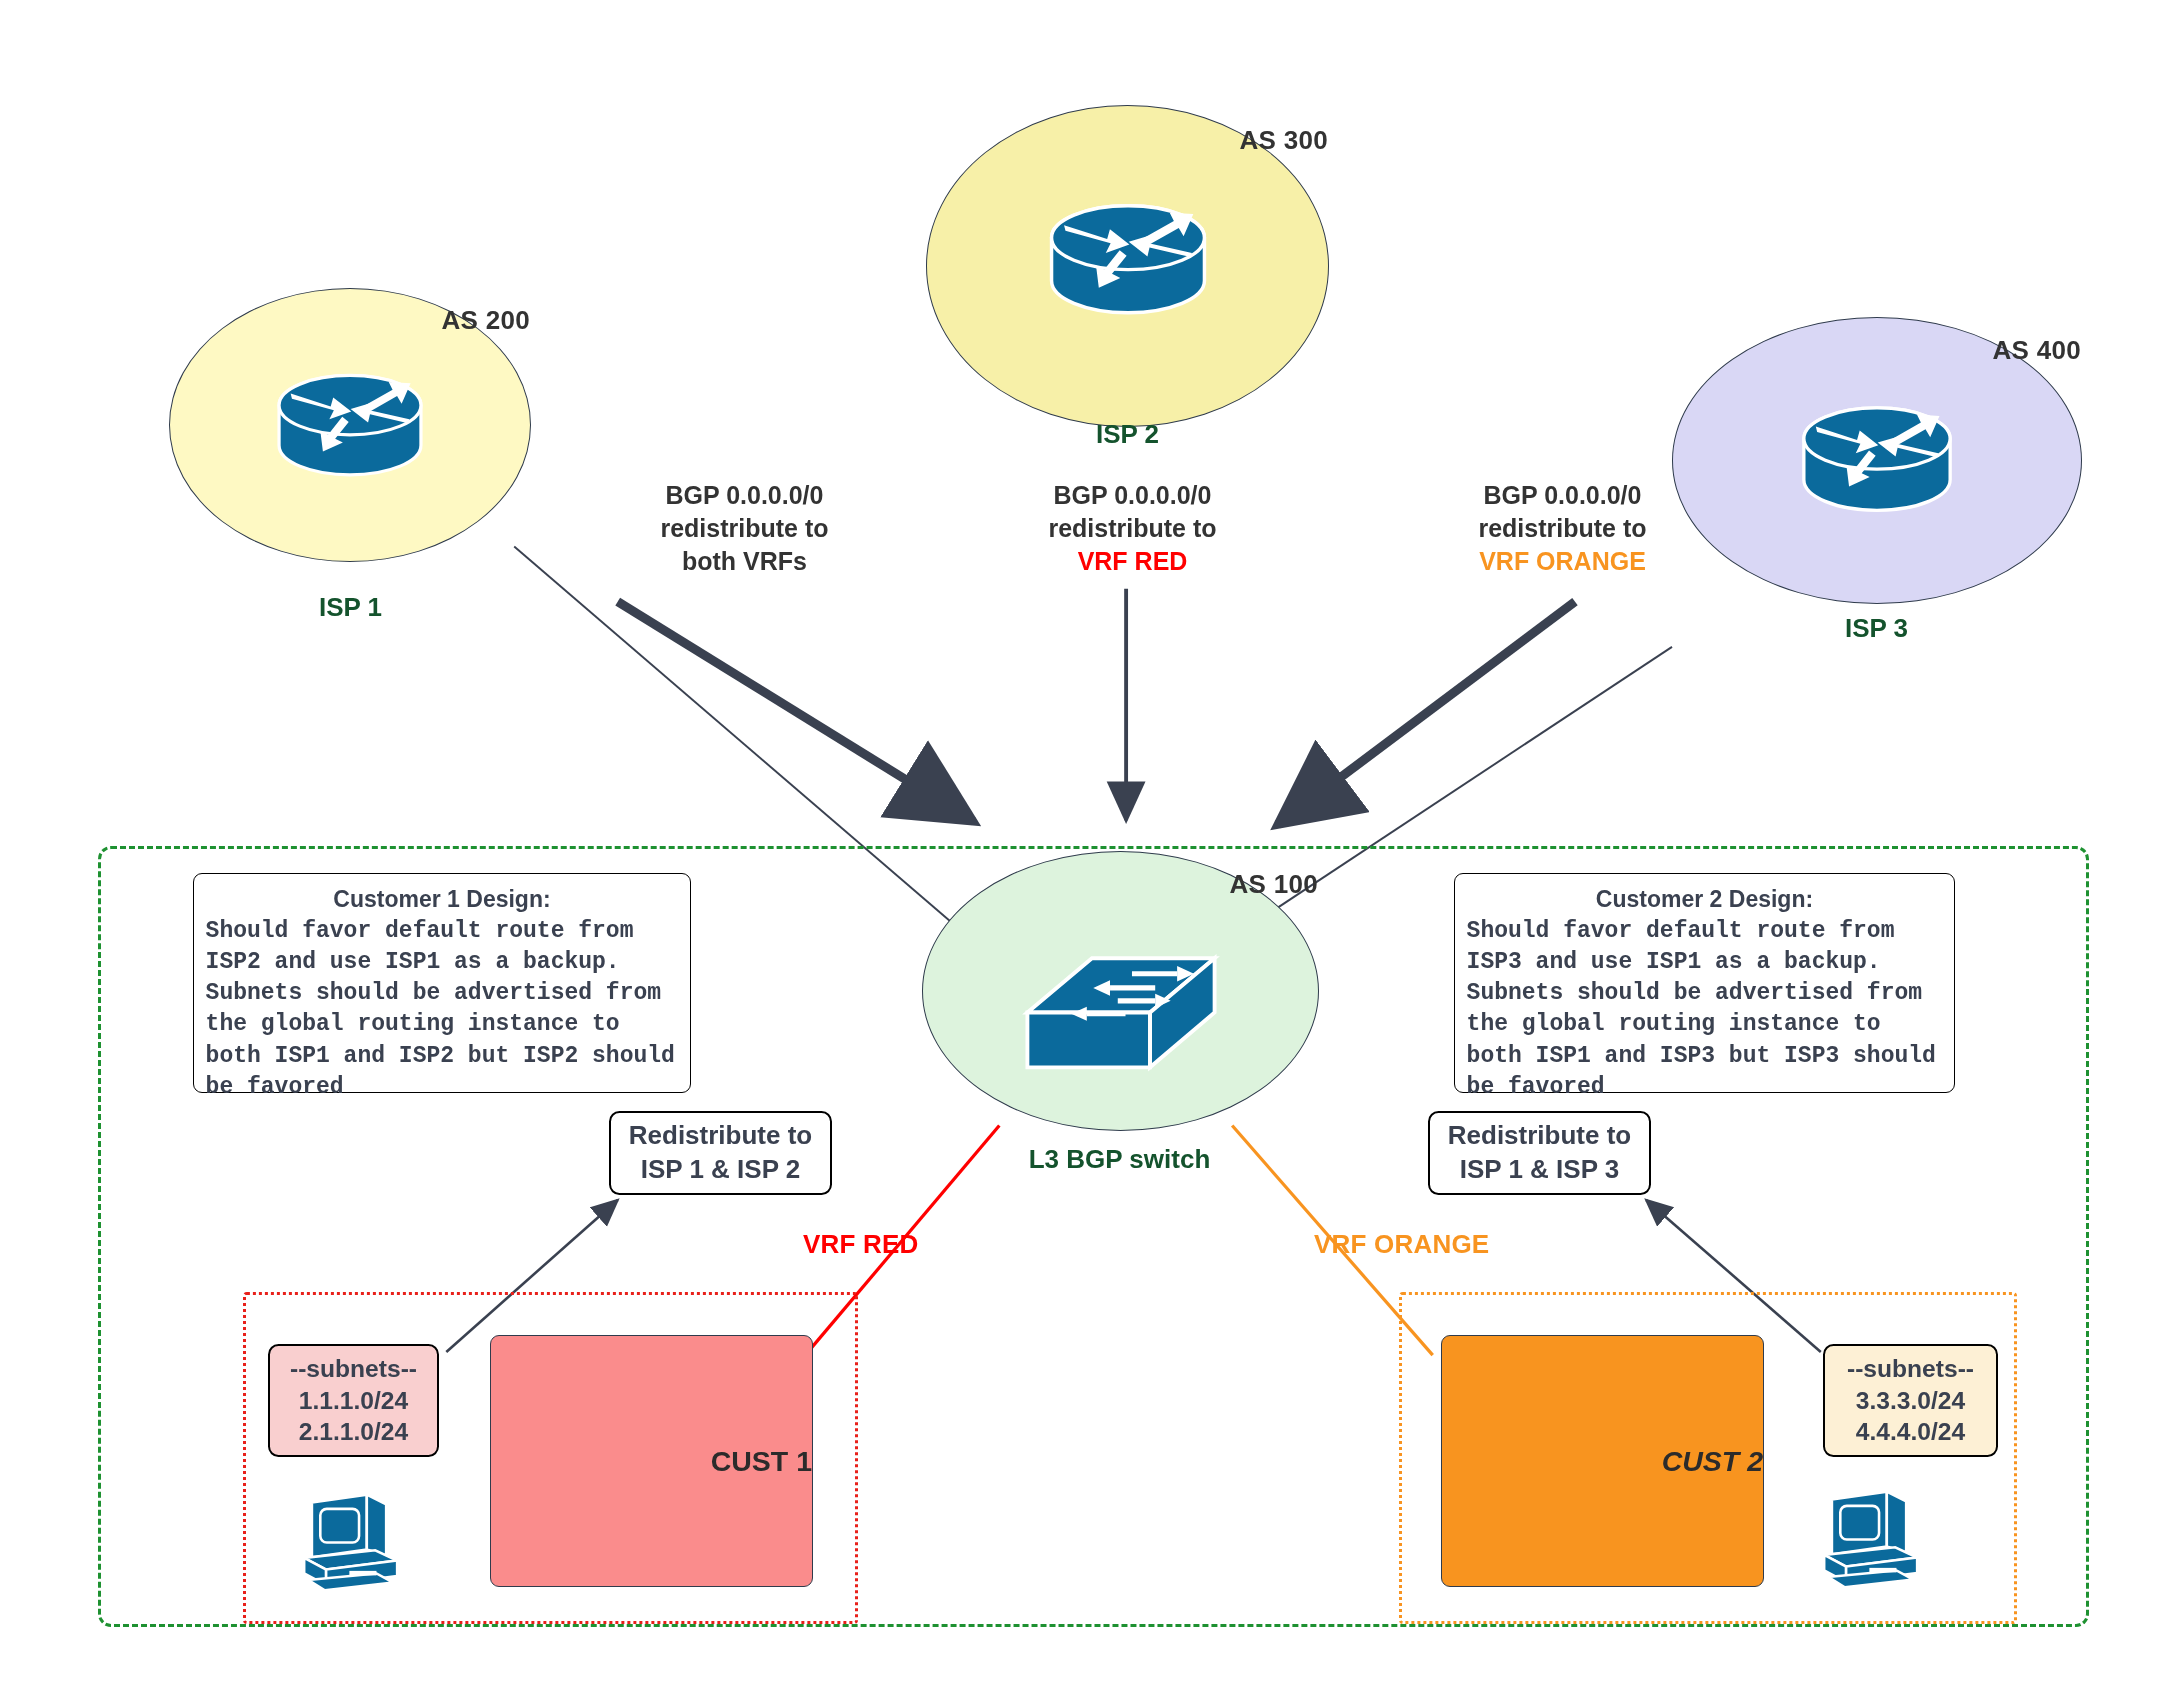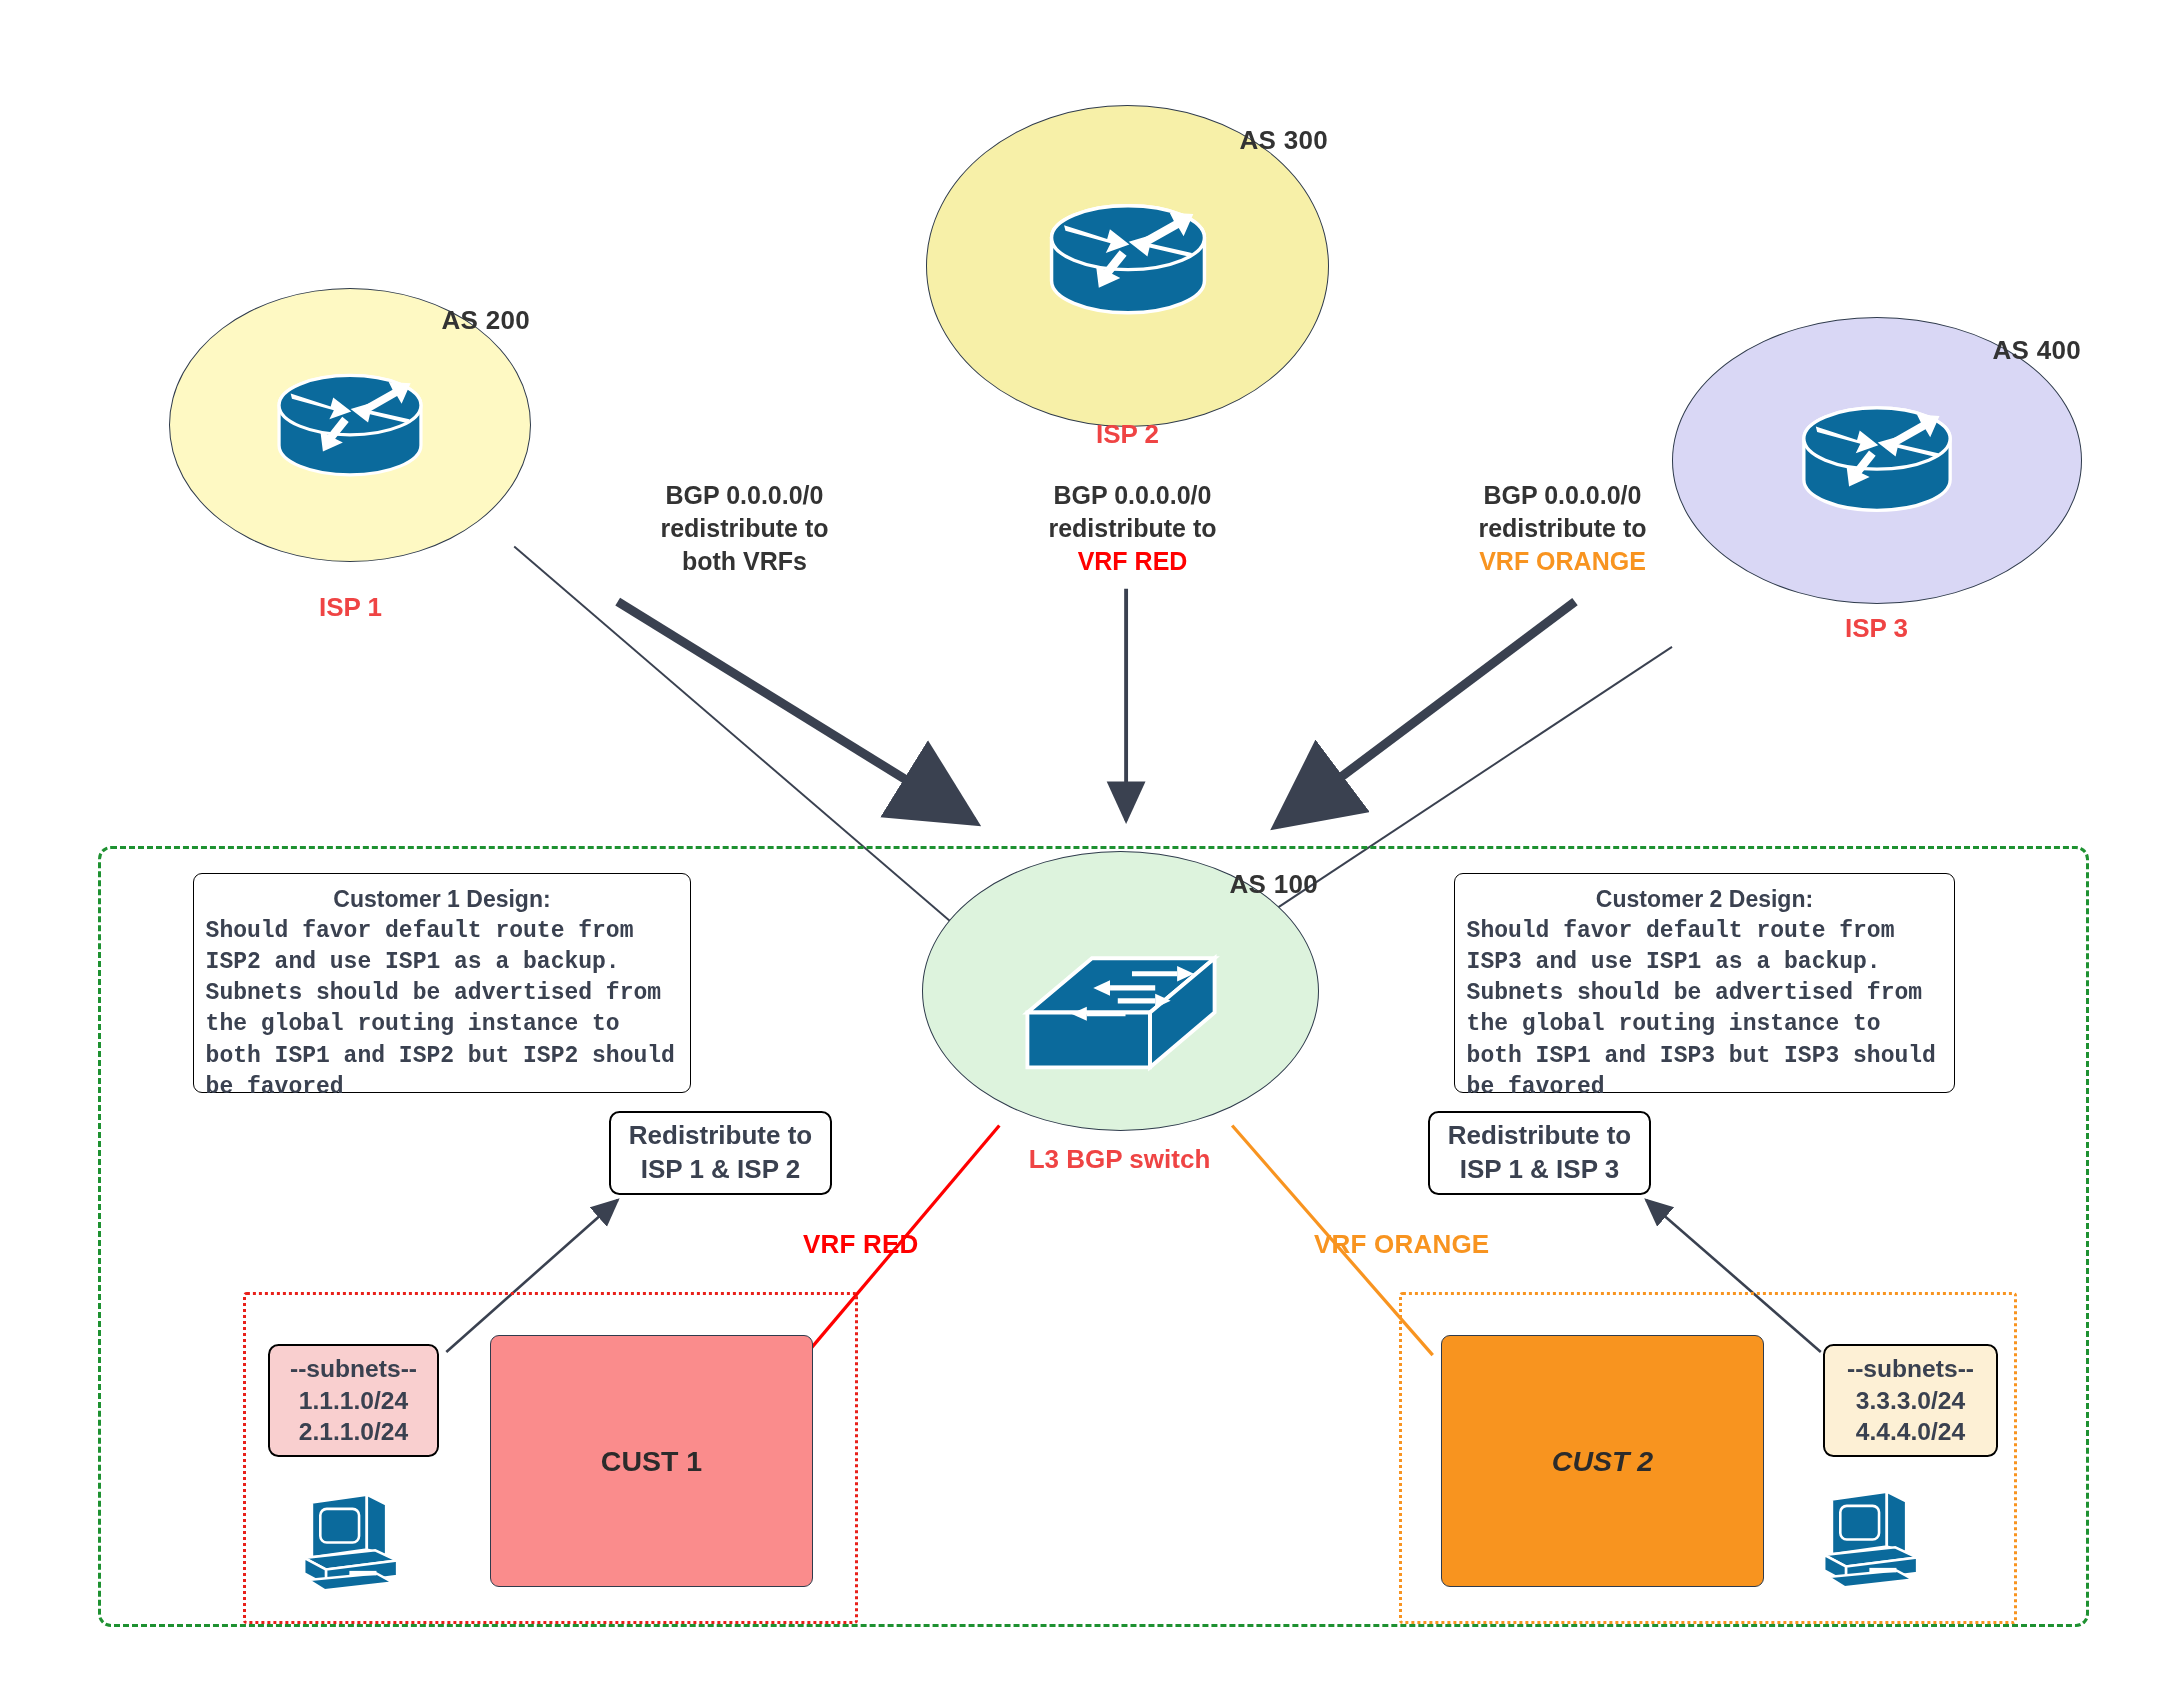--- a/index.html
+++ b/index.html
@@ -15,21 +15,21 @@
   .cloud{
     position:absolute;border:1.9px solid #2f3b4c;border-radius:50%;
     display:flex;align-items:center;justify-content:center;
   }
   .cloud .as-label{
     position:absolute;top:6%;left:0;width:100%;text-align:right;
     font-weight:bold;font-size:26px;color:#333333;letter-spacing:0.3px;
   }
   .cloud .dev{position:absolute;top:26%;left:50%;transform:translateX(-50%);}
   .under-label{
-    position:absolute;text-align:center;font-weight:bold;font-size:26px;color:#ef4444;
+    position:absolute;text-align:center;font-weight:bold;font-size:26px;color:#14532d;
     width:259px;
   }
 
   
   .bgp-note{
     position:absolute;text-align:center;font-weight:bold;font-size:25px;
     line-height:1.32;color:#333333;width:285px;
   }
   .vrf-red{color:#ff0000;}
   .vrf-orange{color:#f89420;}
@@ -53,21 +53,21 @@
   .subnet-box{
     position:absolute;border:2.6px solid #000000;border-radius:10.4px;box-sizing:border-box;
     display:flex;flex-direction:column;align-items:center;justify-content:center;
     font-weight:bold;font-size:24.6px;line-height:1.28;color:#3a4150;
   }
   .subnet-red{background:#f9cfcf;}
   .subnet-orange{background:#fdf0d5;}
 
   .cust-box{
     position:absolute;border:1.9px solid #2f3b4c;border-radius:9px;box-sizing:border-box;
-    display:flex;align-items:center;justify-content:center;
+    display:flex;align-items:center;justify-content:flex-end;
     font-weight:bold;font-size:28.5px;color:#2b2b2b;
   }
   .cust1{background:#fa8c8c;}
   .cust2{background:#f8941f;}
 
   
   .region{position:absolute;box-sizing:border-box;background:transparent;}
   .region-green{border:3.2px dashed #1e9131;border-radius:13px;}
   .region-red{border:3.2px dotted #e8201a;border-radius:3.9px;}
   .region-orange{border:3.2px dotted #f89420;border-radius:3.9px;}

